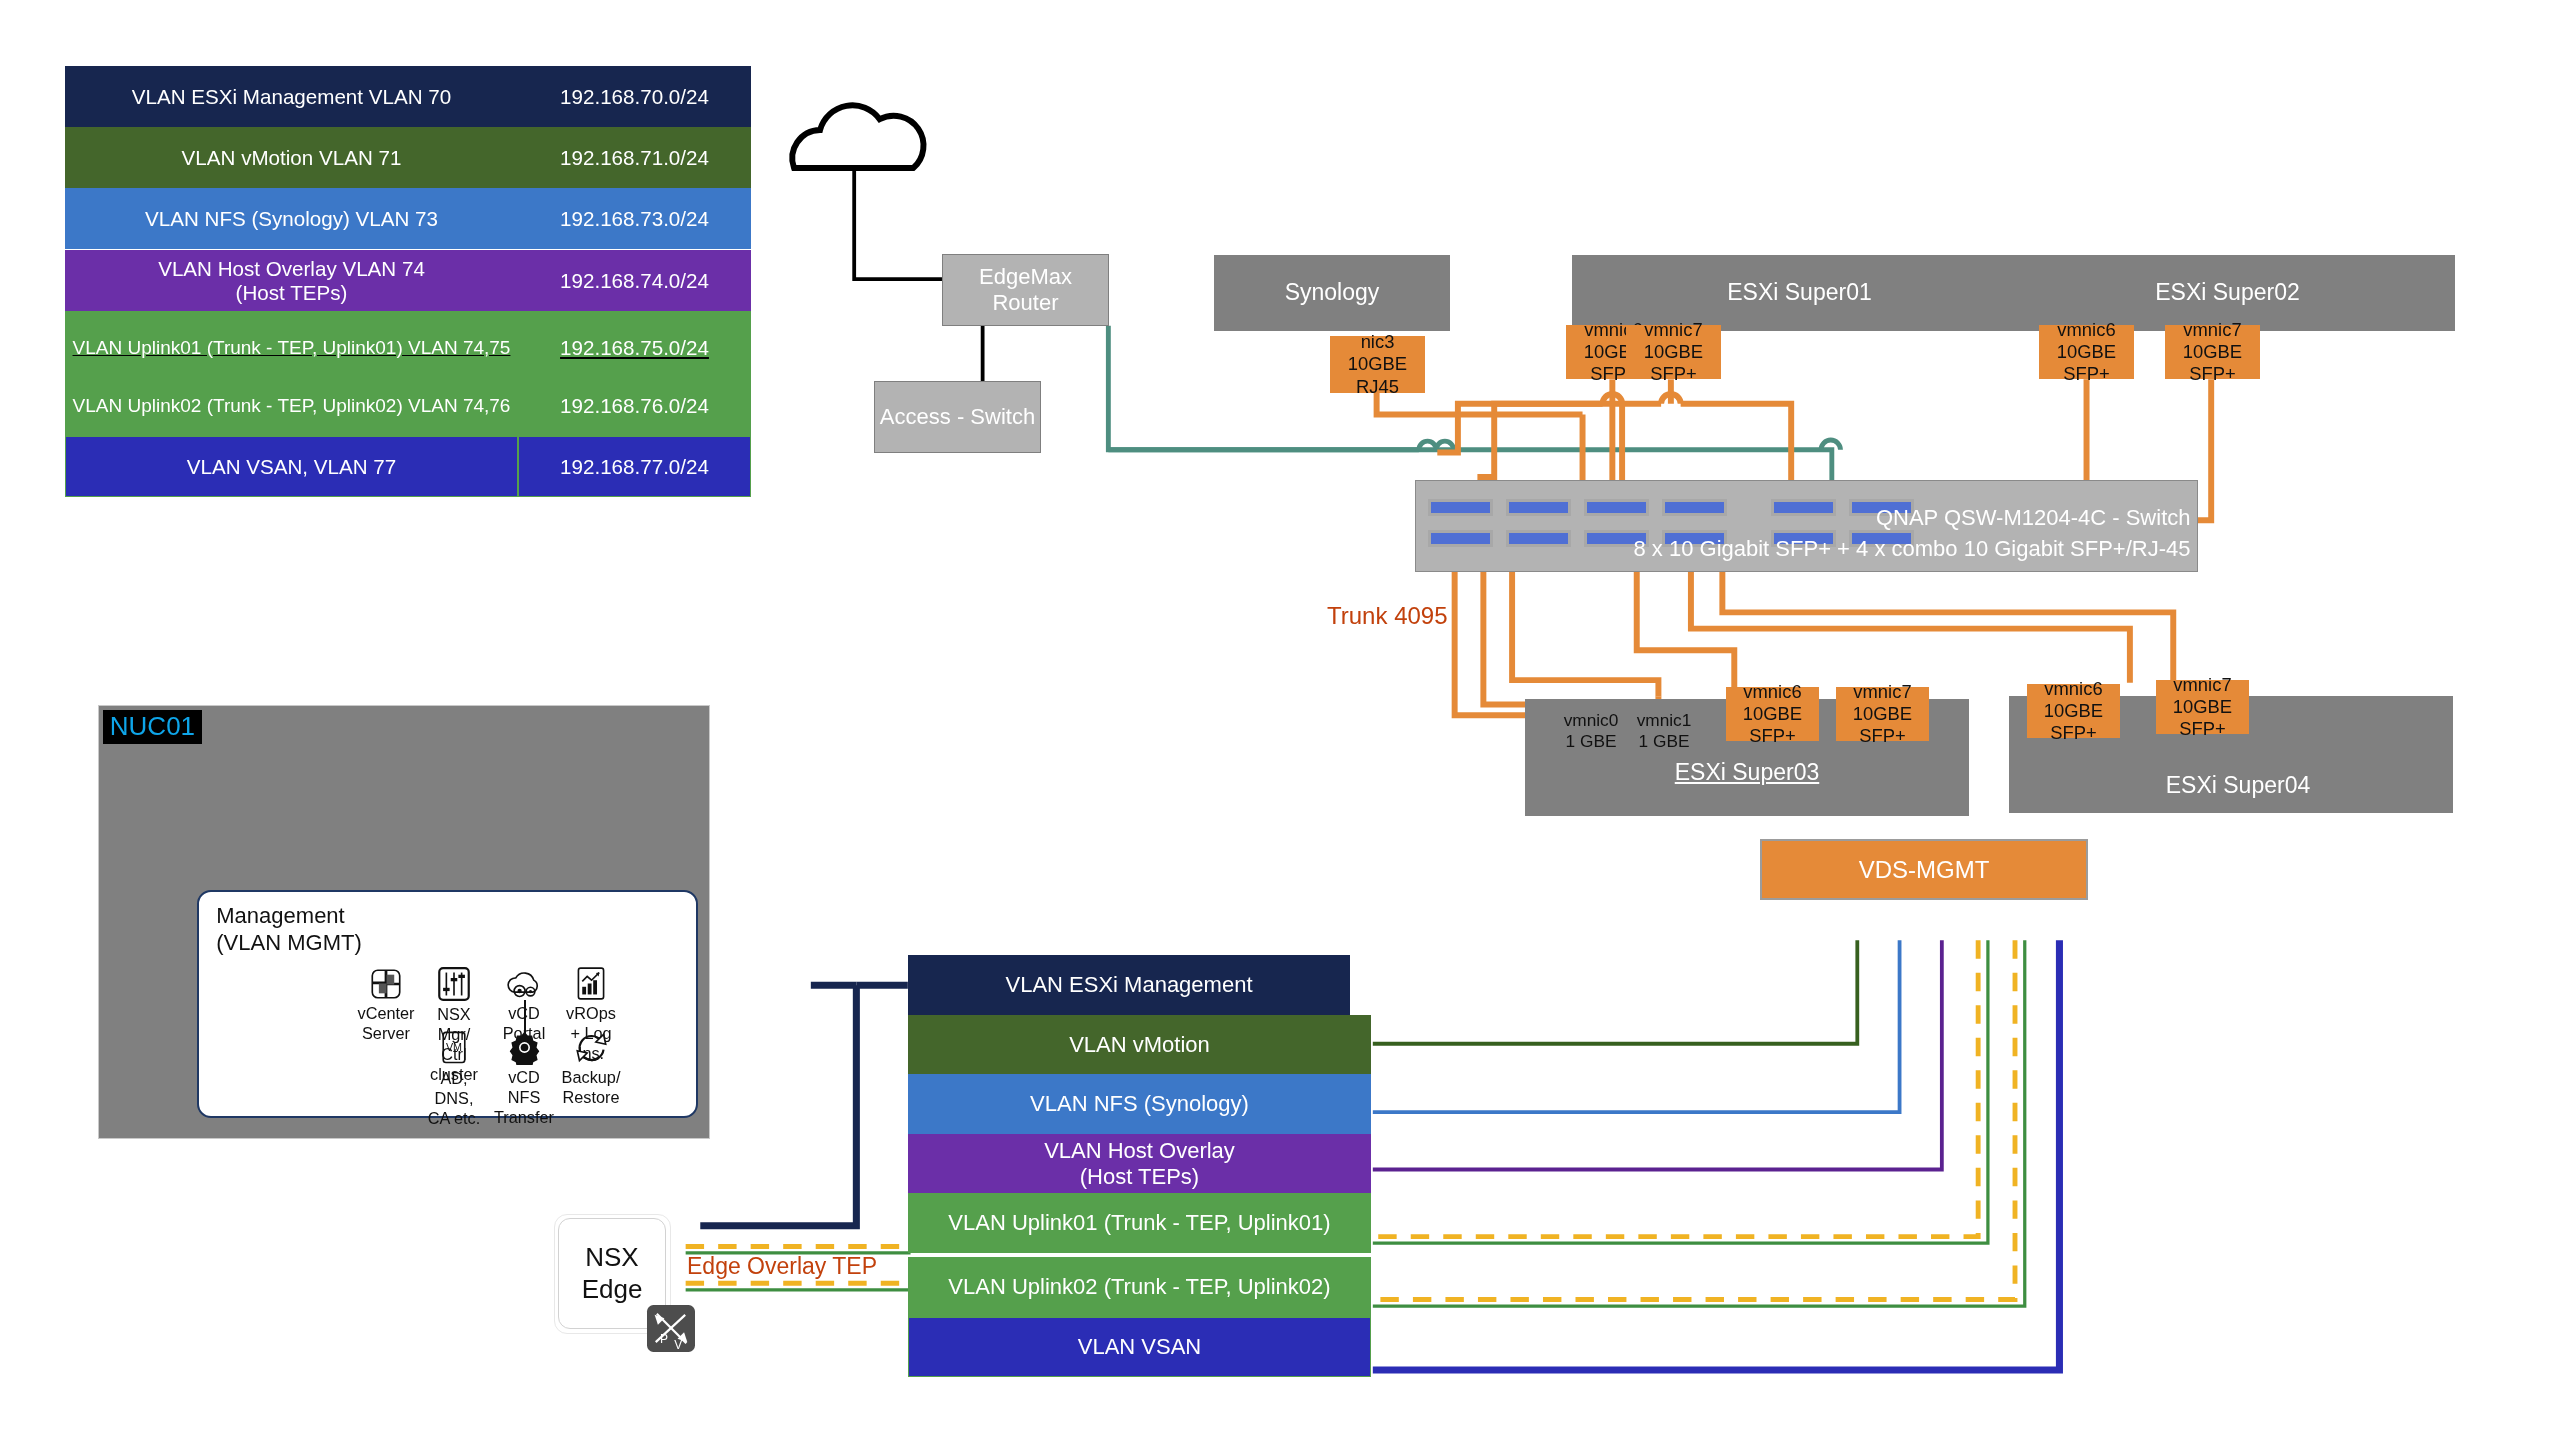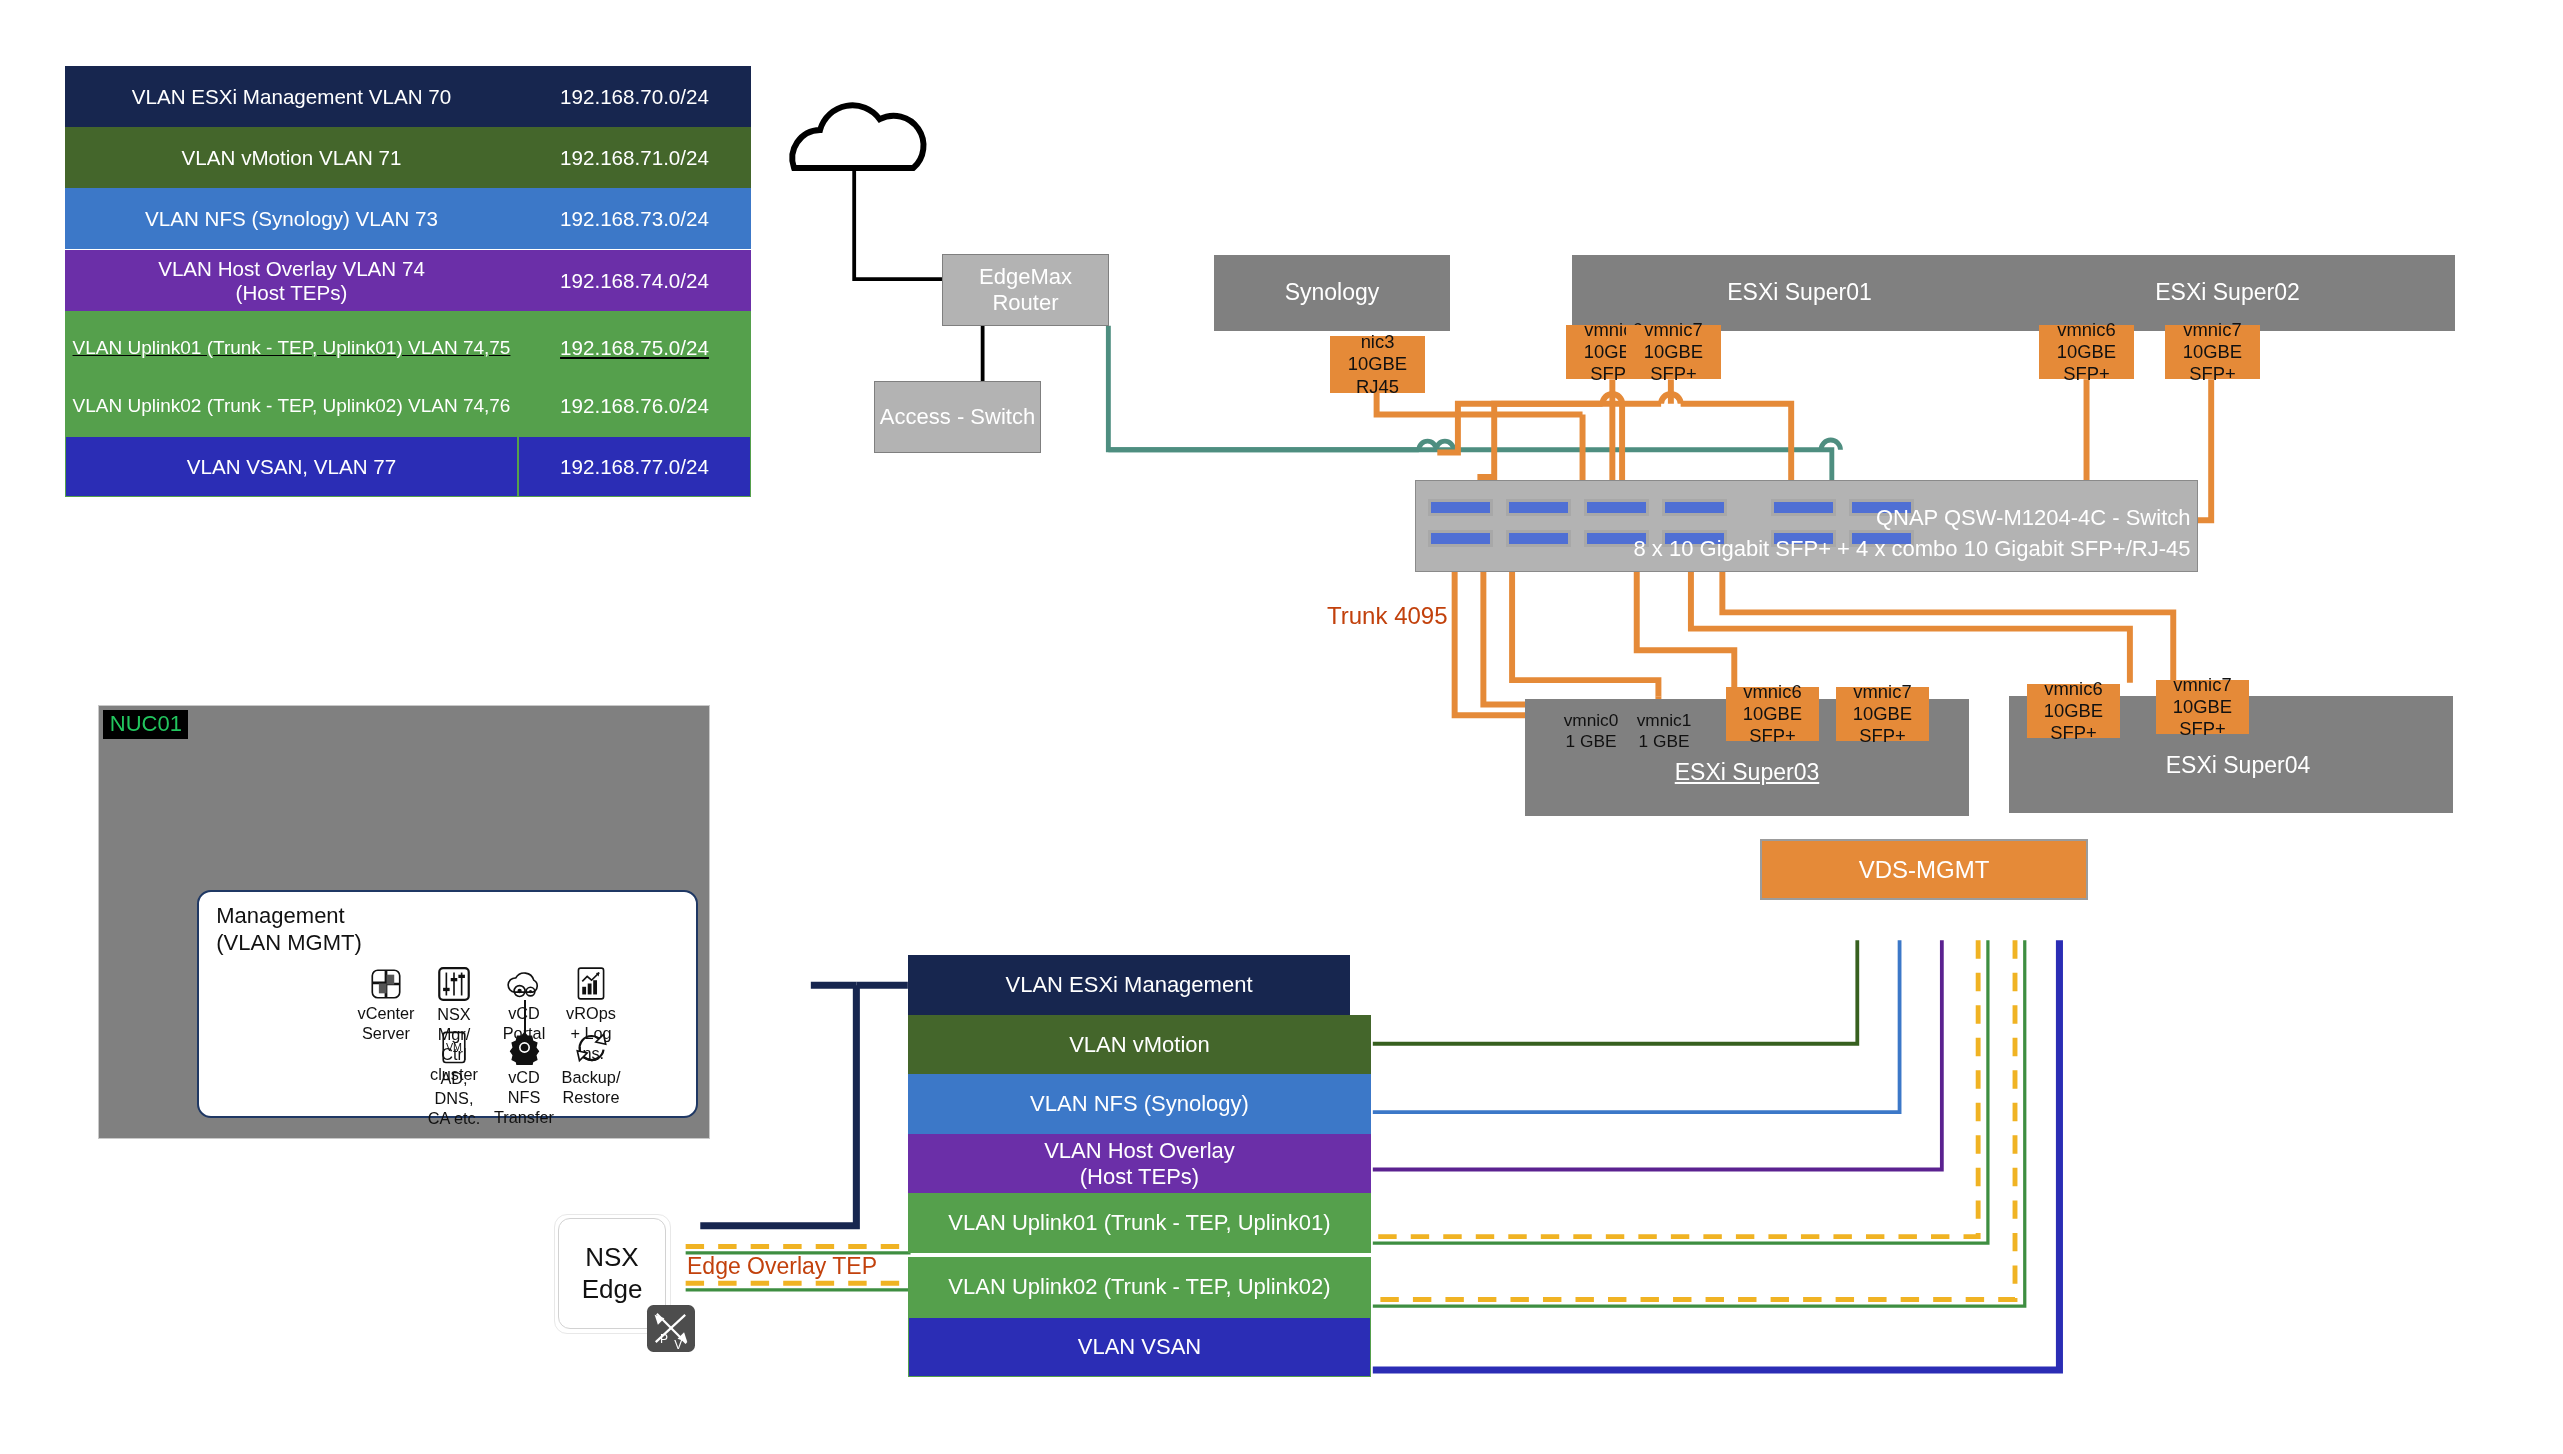--- a/index.html
+++ b/index.html
@@ -31,21 +31,21 @@
   
   .greybox{background:#B3B3B3;border:1.6px solid #7f7f7f;color:#fff;font-size:22px;box-sizing:border-box;}
 
   
   .qnap{background:#B3B3B3;border:1.6px solid #8a8a8a;box-sizing:border-box;}
   .port{position:absolute;background:#4F6FD4;border:3.3px solid #A8A8A8;box-sizing:border-box;}
   .qnap-txt{position:absolute;color:#fff;font-size:22px;text-align:center;line-height:1.25;}
 
   
   .nuc{background:#808080;border:1.1px solid #c9c9c9;box-sizing:border-box;}
-  .nuc-tag{position:absolute;background:#000;color:#22c55e;font-size:22px;padding:1.6px 6.5px;}
+  .nuc-tag{position:absolute;background:#000;color:#0ea5e9;font-size:26px;padding:1.6px 6.5px;}
   .mgmt{background:#fff;border:2.2px solid #1F3864;border-radius:14px;box-sizing:border-box;}
   .mgmt-title{position:absolute;color:#111;font-size:22px;line-height:1.25;text-align:left;}
   .icon-cell{position:absolute;display:flex;flex-direction:column;align-items:center;}
   .icon-cap{margin-top:3.3px;font-size:16.3px;line-height:1.22;color:#111;text-align:center;}
 
   
   .nsxedge{background:#fff;border:1.6px solid #d2d2d2;border-radius:12px;box-sizing:border-box;
     display:flex;align-items:center;justify-content:center;text-align:center;font-size:26px;color:#111;line-height:1.2;}
   .pv-badge{position:absolute;background:#4D4D4D;border-radius:6.5px;}
 
@@ -242,21 +242,21 @@
     <span>10GBE</span>
     <span>SFP+</span>
   </div>
   <div class="nic" style="left:1836px;top:687px;width:93px;height:54px;">
     <span>vmnic7</span>
     <span>10GBE</span>
     <span>SFP+</span>
   </div>
 
   <div class="abs devbox" style="left:2009px;top:696px;width:444px;height:117px;">
-    <div class="devbox-lbl" style="top:56px;padding-left:14px;">ESXi Super04</div>
+    <div class="devbox-lbl" style="top:76px;padding-left:14px;">ESXi Super04</div>
   </div>
   <div class="nic" style="left:2027px;top:684px;width:93px;height:54px;">
     <span>vmnic6</span>
     <span>10GBE</span>
     <span>SFP+</span>
   </div>
   <div class="nic" style="left:2156px;top:680px;width:93px;height:54px;">
     <span>vmnic7</span>
     <span>10GBE</span>
     <span>SFP+</span>

